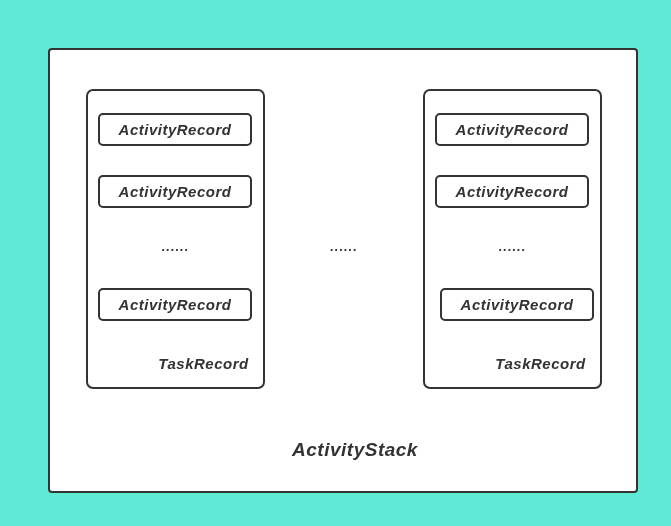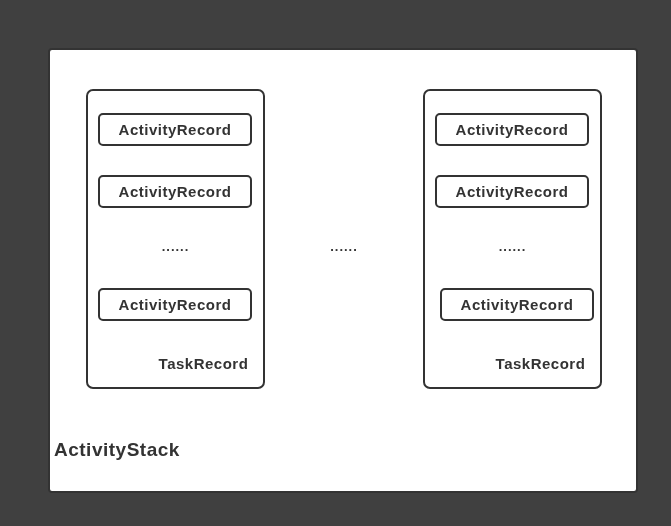--- a/index.html
+++ b/index.html
@@ -8,21 +8,22 @@
     width: 671px;
     height: 526px;
     background: #000000;
     font-family: "Liberation Sans", sans-serif;
     overflow: hidden;
   }
   .stage {
     position: relative;
     width: 671px;
     height: 526px;
-    background: #404040;
+    background: #5eead4;
+    font-style: italic;
   }
   .panel {
     position: absolute;
     left: 48px;
     top: 48px;
     width: 590px;
     height: 445px;
     box-sizing: border-box;
     background: #ffffff;
     border: 2px solid #333333;
@@ -99,25 +100,25 @@
     height: 20px;
     text-align: center;
     font-size: 13px;
     font-weight: 700;
     color: #333333;
     letter-spacing: 1px;
     line-height: 20px;
   }
   .stack-title {
     position: absolute;
-    left: 4px;
+    left: 12px;
     top: 388px;
     width: 100%;
     height: 24px;
-    text-align: left;
+    text-align: center;
     font-size: 19px;
     font-weight: 700;
     color: #333333;
     letter-spacing: 0.5px;
     line-height: 24px;
   }
 </style>
 </head>
 <body>
 

